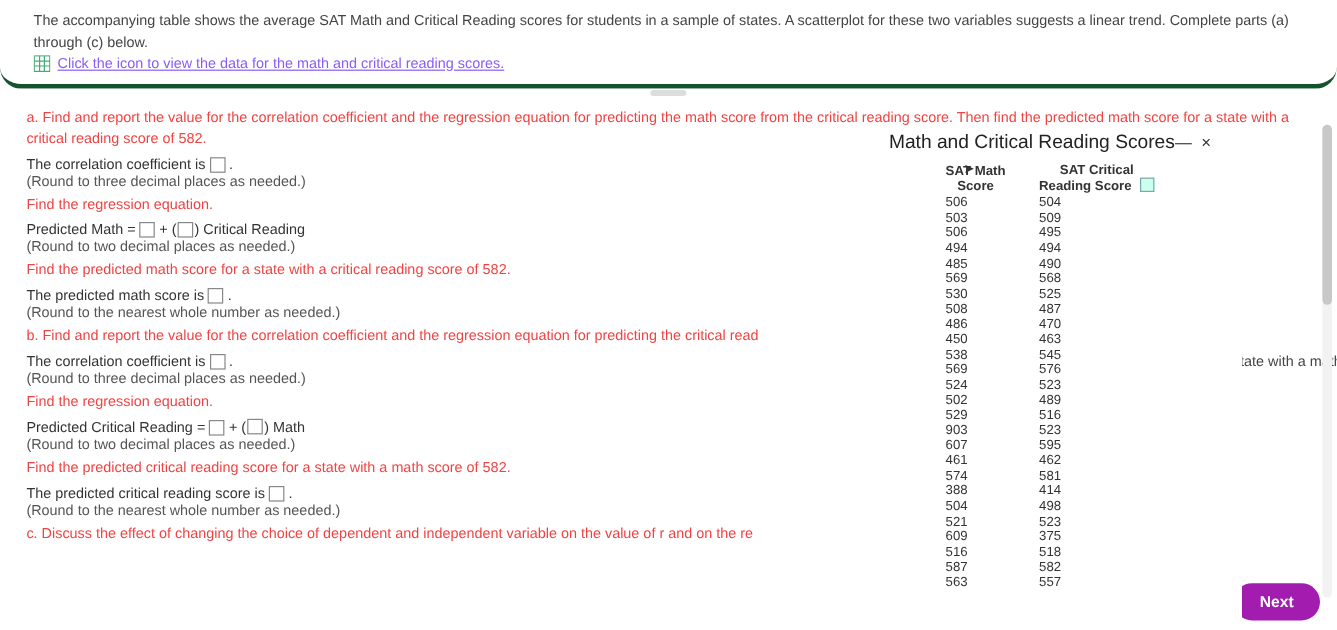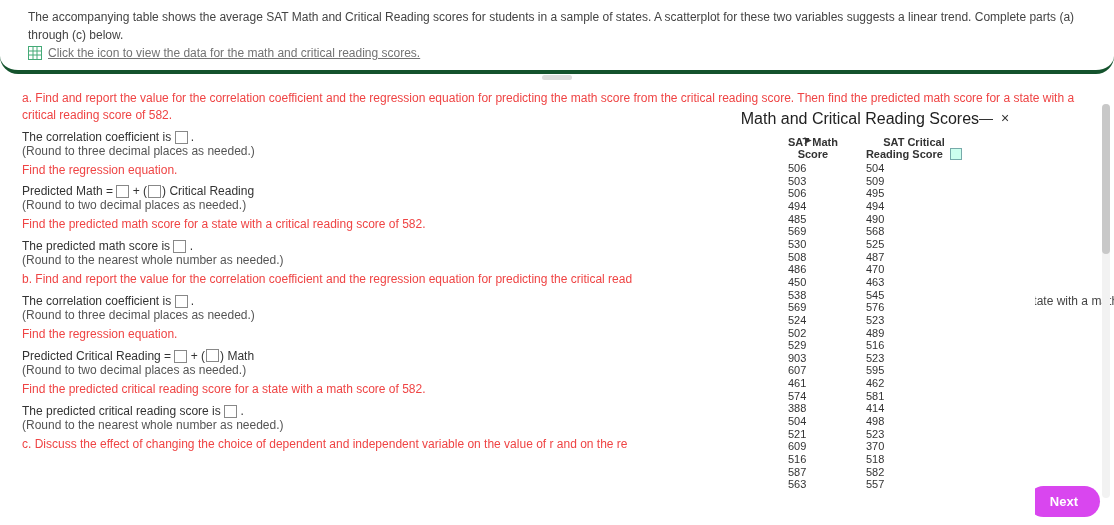--- a/index.html
+++ b/index.html
@@ -22,21 +22,21 @@
   .icon-link-row {
     margin-top: 2px;
     display: flex;
     align-items: center;
     gap: 6px;
   }
   .table-icon {
     width: 14px; height: 14px;
     display: inline-flex; align-items: center; justify-content: center;
   }
-  .icon-link-row a { color: #737373; }
+  .icon-link-row a { color: #8b5cf6; }
   .separator {
     height: 6px;
     display: flex; align-items: center; justify-content: center;
   }
   .sep-handle {
     width: 30px; height: 5px;
     border-radius: 3px;
     background: #ddd;
   }
   .content {
@@ -118,21 +118,21 @@
     top: 294px;
     left: 1000px;
     font-size: 12px;
     color: #444;
     white-space: nowrap;
   }
   .next-btn {
     position: absolute;
     bottom: 8px;
     right: 14px;
-    background: #d946ef;
+    background: #a21caf;
     color: #fff;
     border: none;
     border-radius: 18px;
     padding: 8px 22px;
     font-size: 13px;
     font-weight: bold;
     cursor: pointer;
   }
   .scroll-track {
     position:absolute;
@@ -355,21 +355,21 @@
         <tr>
           <td>504</td>
           <td>498</td>
         </tr>
         <tr>
           <td>521</td>
           <td>523</td>
         </tr>
         <tr>
           <td>609</td>
-          <td>370</td>
+          <td>375</td>
         </tr>
         <tr>
           <td>516</td>
           <td>518</td>
         </tr>
         <tr>
           <td>587</td>
           <td>582</td>
         </tr>
         <tr>

